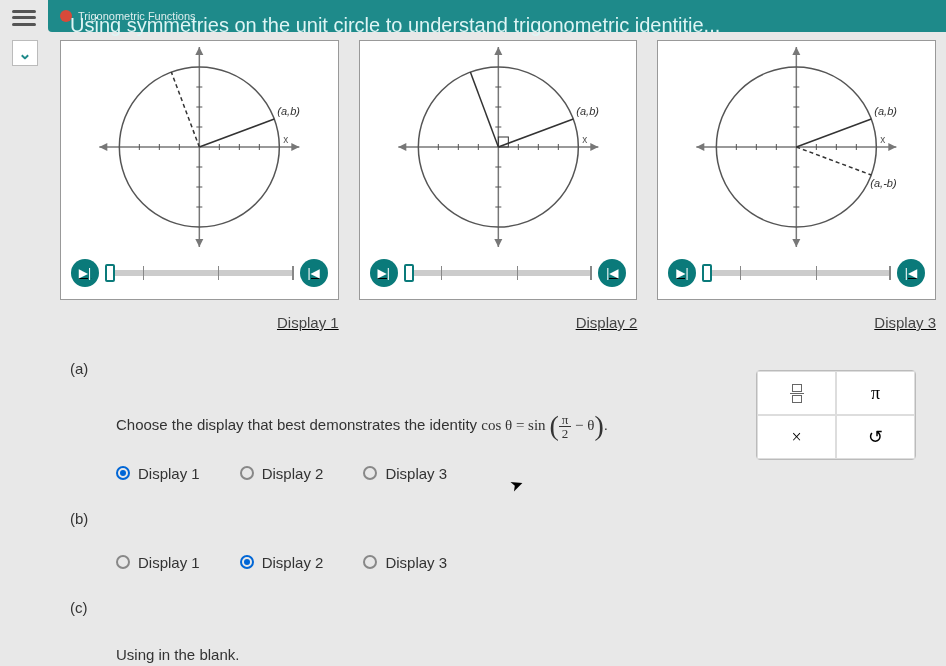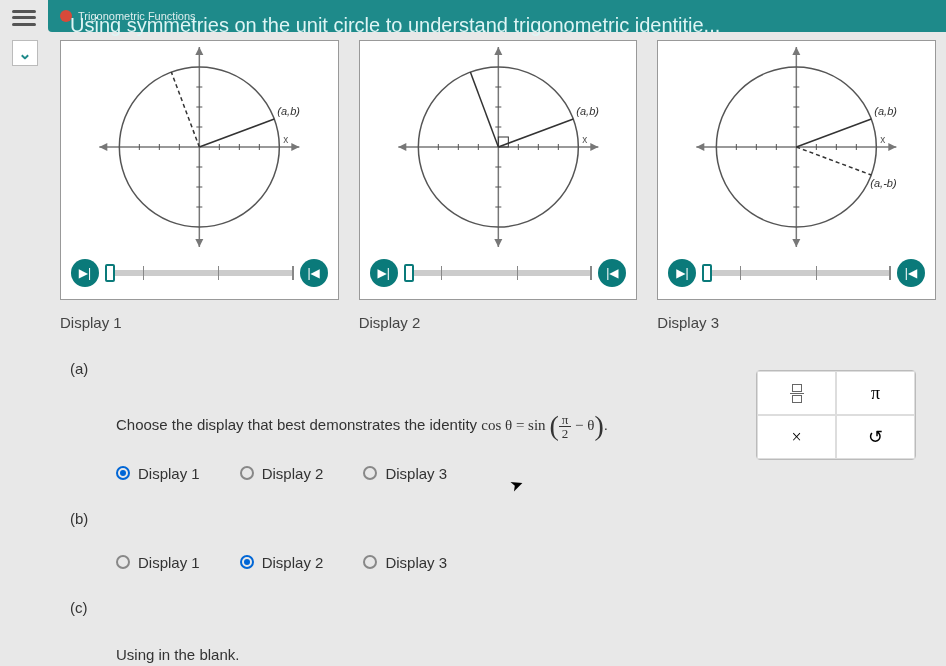--- a/index.html
+++ b/index.html
@@ -48,21 +48,21 @@
     display:flex; align-items:center; justify-content:center;
     color:#1e8a8a; font-weight:bold;
     cursor:pointer;
   }
   .displays {
     position: absolute;
     top: 40px; left: 60px; right: 10px;
     display: flex;
     gap: 20px;
   }
-  .display-col { flex: 1; text-align:left;}
+  .display-col { flex: 1; text-align:right;text-decoration:underline;}
   .panel {
     background: #fff;
     border: 1px solid #999;
     padding: 6px 6px 0 6px;
     height: 260px;
     position: relative;
   }
   .circle-wrap { width: 100%; height: 200px; }
   .controls {
     display:flex; align-items:center; gap:6px;

